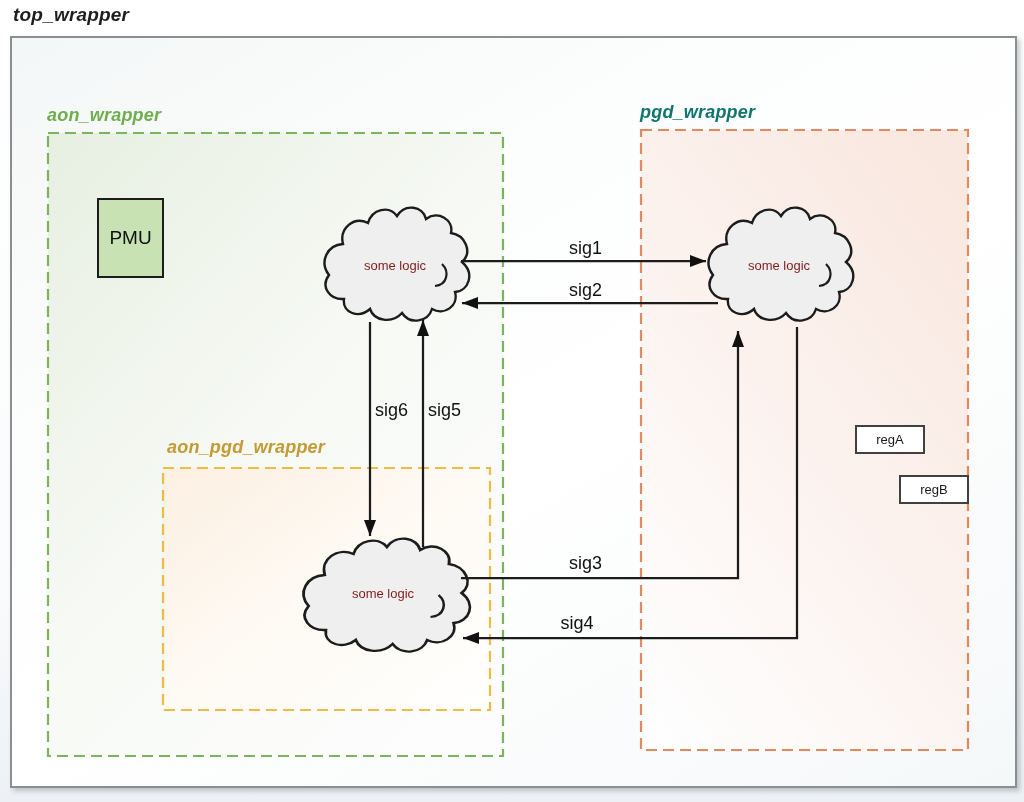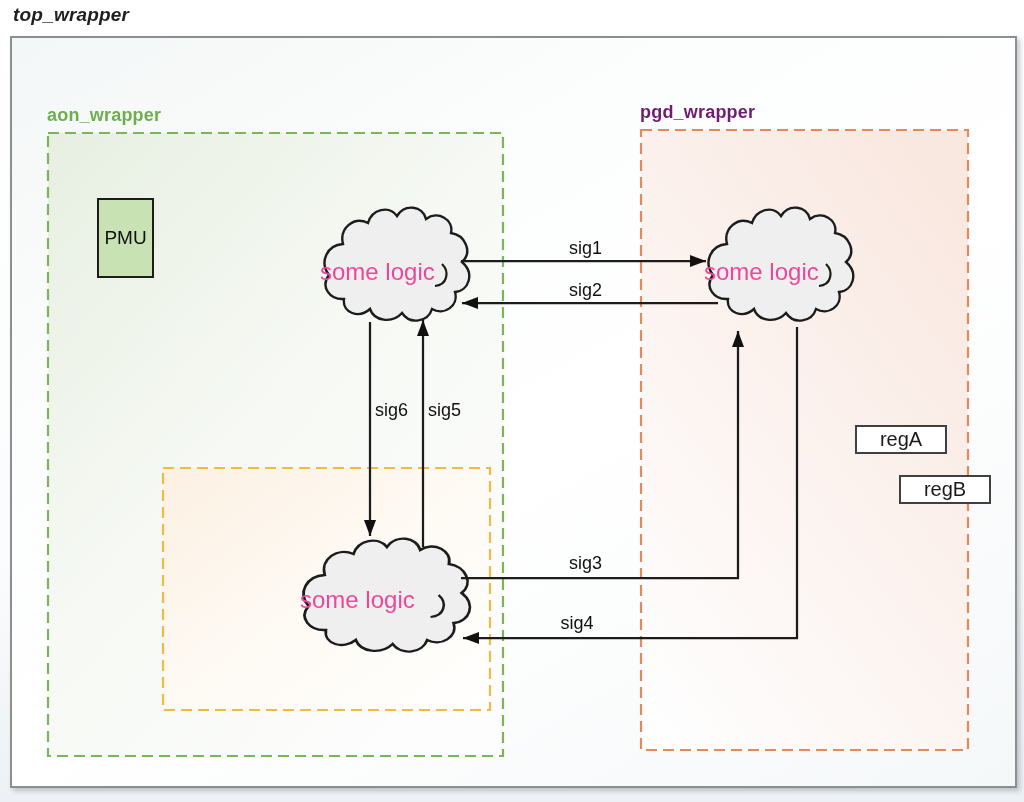--- a/index.html
+++ b/index.html
@@ -19,46 +19,46 @@
   .top-box {
     position: absolute; left: 10px; top: 36px; width: 1007px; height: 752px;
     border: 2px solid #8c8f90;
     background: linear-gradient(150deg, #f4f7f7 0%, #fcfdfd 30%, #ffffff 55%, #f5f8f9 100%);
     box-shadow: 3px 3px 5px rgba(90,100,110,0.35);
   }
 
   svg.overlay { position: absolute; left: 0; top: 0; width: 1024px; height: 802px; }
 
   .wrapper-label {
-    position: absolute; font-weight: 600; font-size: 18px;
+    position: absolute; font-style: italic; font-weight: 600; font-size: 18px;
     letter-spacing: 0.2px;
   }
   .lbl-aon     { left: 47px;  top: 105px; color: #6fae4e; }
-  .lbl-pgd     { left: 640px; top: 102px; color: #701a75; }
+  .lbl-pgd     { left: 640px; top: 102px; color: #0f766e; }
   .lbl-aonpgd  { left: 167px; top: 437px; color: #c49a33; }
 
   .pmu-box {
-    position: absolute; left: 97px; top: 198px; width: 57px; height: 80px;
+    position: absolute; left: 97px; top: 198px; width: 67px; height: 80px;
     background: #c9e2b4; border: 2.5px solid #1c1c1c;
     display: flex; align-items: center; justify-content: center;
     font-size: 19px; color: #111;
   }
 
   .reg-box {
-    position: absolute; width: 92px; height: 29px;
+    position: absolute; width: 70px; height: 29px;
     background: #ffffff; border: 2px solid #404040;
     display: flex; align-items: center; justify-content: center;
-    font-size: 20px; color: #1a1a1a;
+    font-size: 13px; color: #1a1a1a;
   }
   .reg-a { left: 855px; top: 425px; }
   .reg-b { left: 899px; top: 475px; }
 
   .cloud-label {
-    position: absolute; width: 150px; text-align: left;
-    font-size: 24px; color: #ec4899;
+    position: absolute; width: 150px; text-align: center;
+    font-size: 13px; color: #7f1d1d;
   }
   .cl-top    { left: 320px; top: 258px; }
   .cl-right  { left: 704px; top: 258px; }
   .cl-bottom { left: 300px; top: 586px; width: 166px; }
 
   .sig-label {
     position: absolute; font-size: 18px; color: #111; white-space: nowrap;
   }
   .sig1 { left: 552px; top: 238px; width: 50px; text-align: right; }
   .sig2 { left: 552px; top: 280px; width: 50px; text-align: right; }
@@ -118,20 +118,21 @@
       <line x1="718" y1="303" x2="462" y2="303" marker-end="url(#arrowHead)"></line>
       <polyline points="461,578 738,578 738,331" marker-end="url(#arrowHead)"></polyline>
       <polyline points="797,327 797,638 463,638" marker-end="url(#arrowHead)"></polyline>
       <line x1="423" y1="547" x2="423" y2="320" marker-end="url(#arrowHead)"></line>
       <line x1="370" y1="322" x2="370" y2="536" marker-end="url(#arrowHead)"></line>
     </g>
   </svg>
 
   <div class="wrapper-label lbl-aon">aon_wrapper</div>
   <div class="wrapper-label lbl-pgd">pgd_wrapper</div>
+  <div class="wrapper-label lbl-aonpgd">aon_pgd_wrapper</div>
 
   <div class="pmu-box">
     <span>PMU</span>
   </div>
   <div class="reg-box reg-a">
     <span>regA</span>
   </div>
   <div class="reg-box reg-b">
     <span>regB</span>
   </div>

